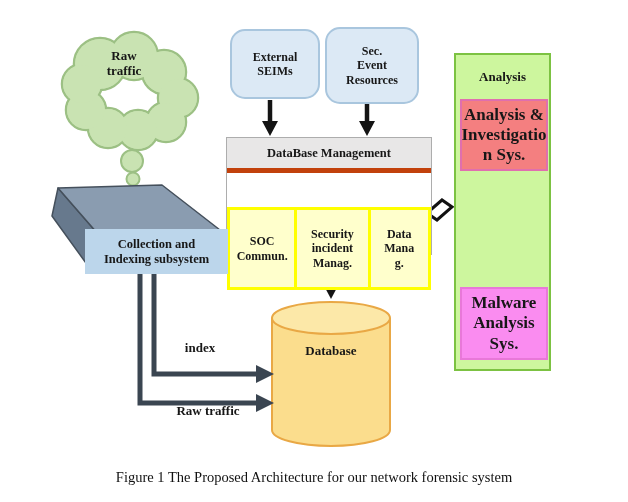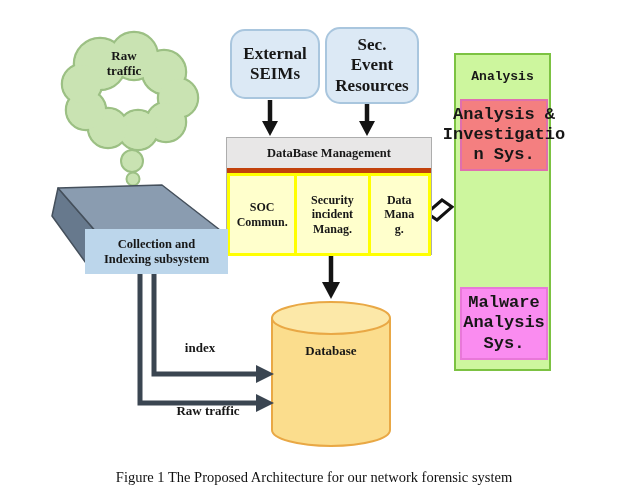--- a/index.html
+++ b/index.html
@@ -9,30 +9,30 @@
   }
   .abs{position:absolute;}
   .lines{white-space:pre-line;}
   .lbl{font-weight:bold;text-align:center;line-height:1.18;}
   svg.layer{position:absolute;left:0;top:0;width:628px;height:502px;}
 
   
   .src-box{
     background:#DCE9F5;border:2px solid #A9C6DE;border-radius:15px;
     display:flex;align-items:center;justify-content:center;
-    font-size:17px;
+    font-size:12px;
   }
 
   
   .dbm{background:#ffffff;border:1.5px solid #ADADAD;}
   .dbm-header{
     height:30px;background:#E8E7E7;border-bottom:5px solid #c2410c;
     display:flex;align-items:center;justify-content:center;font-size:12.5px;font-weight:bold;
   }
-  .dbm-row{display:flex;height:83px;}
+  .dbm-row{display:flex;height:83px;margin-top:34px;}
   .module{
     background:#FFFFCC;border:3px solid #FFFF00;
     display:flex;align-items:center;justify-content:center;
     font-size:12px;
   }
   .module + .module{margin-left:-3px;}
 
   
   .analysis-panel{background:#CDF69E;border:2.5px solid #7CC242;}
   .analysis-title{position:absolute;left:0;right:0;top:14px;text-align:center;font-size:13px;font-weight:bold;}
@@ -144,21 +144,21 @@
 Manag.</span>
       </div>
       <div class="module" style="width:59px;">
         <span class="lbl lines">Data
 Mana
 g.</span>
       </div>
     </div>
   </div>
 
-  <div class="abs analysis-panel" style="left:454px;top:53px;width:93px;height:314px;font-family:Liberation Mono, monospace;">
+  <div class="abs analysis-panel" style="left:454px;top:53px;width:93px;height:314px;">
     <div class="analysis-title">Analysis</div>
     <div class="sys-box" style="top: 44px; height: 68px; background: rgb(244, 127, 128); border-color: rgb(224, 111, 174);">
       <span class="lbl lines">Analysis &amp;
 Investigatio
 n Sys.</span>
     </div>
     <div class="sys-box" style="top: 232px; height: 69px; background: rgb(250, 140, 240); border-color: rgb(232, 120, 216);">
       <span class="lbl lines">Malware
 Analysis
 Sys.</span>

